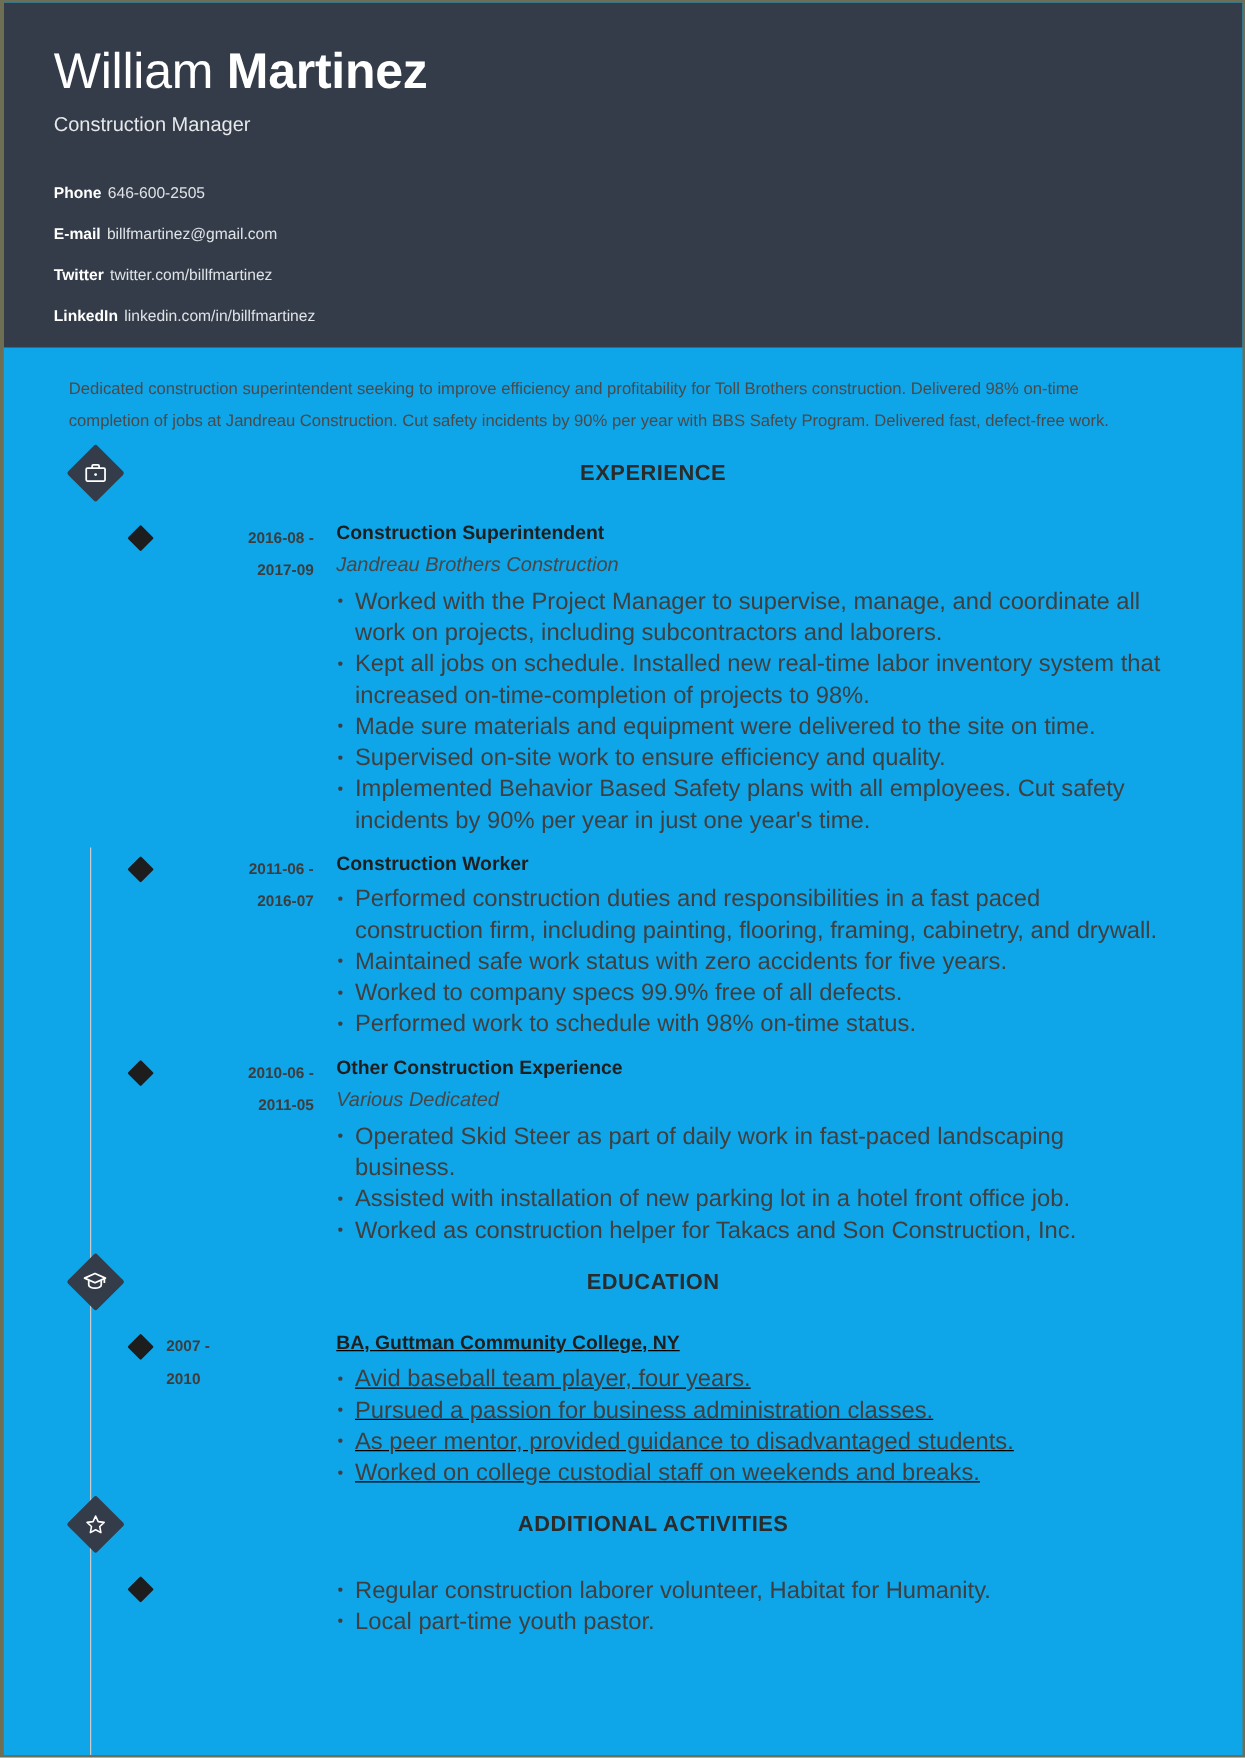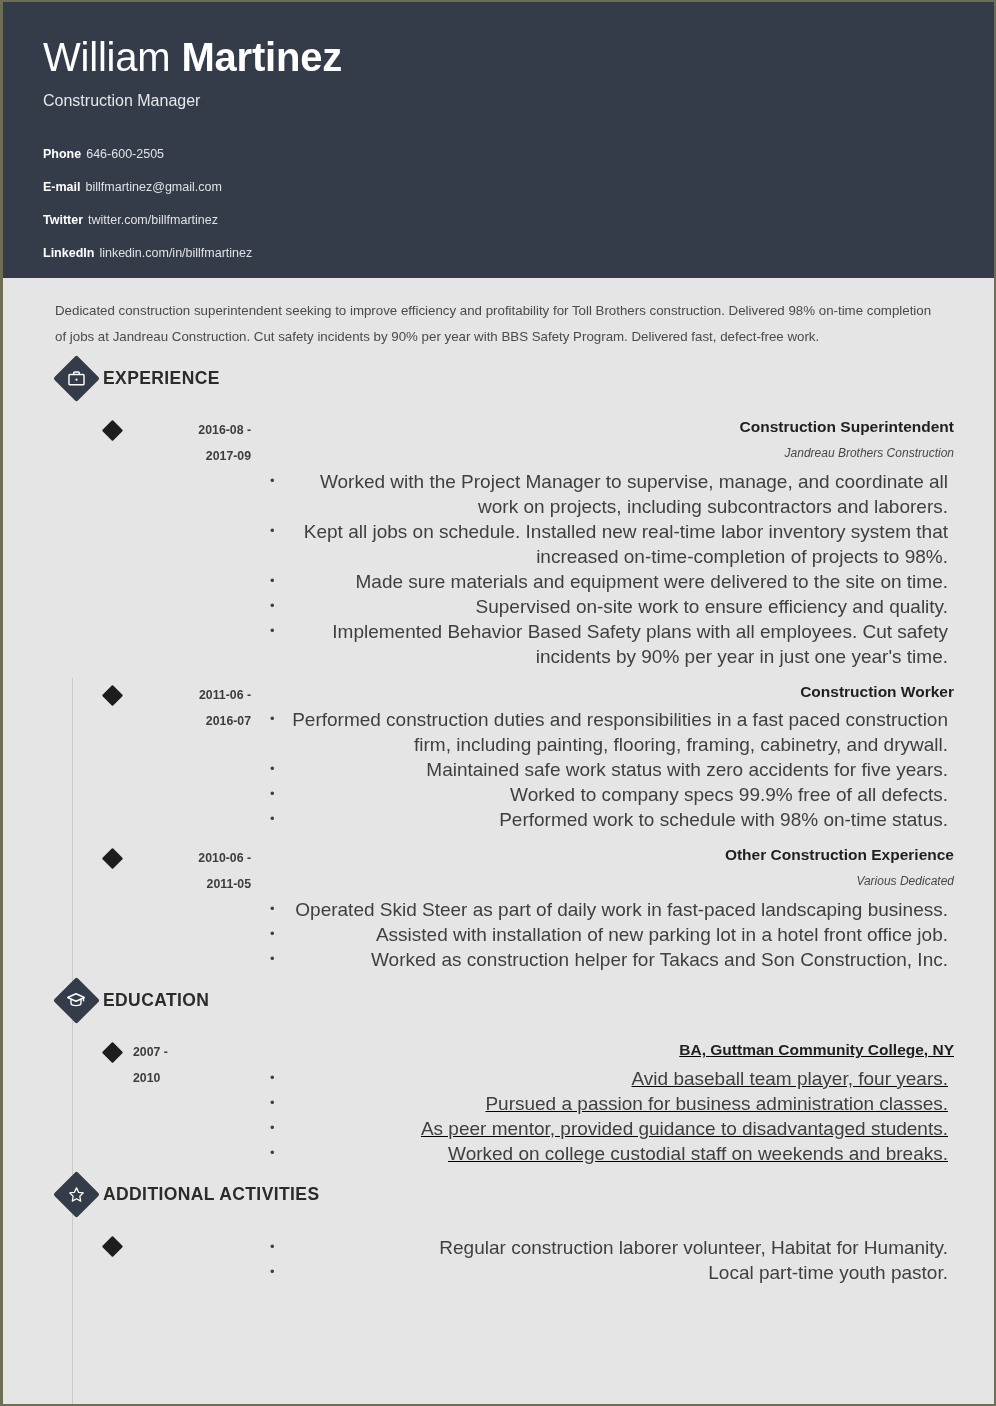--- a/index.html
+++ b/index.html
@@ -8,21 +8,21 @@
     width: 996px;
     height: 1406px;
     background: #ffffff;
     font-family: "Liberation Sans", sans-serif;
   }
 
   .page {
     position: relative;
     width: 996px;
     height: 1406px;
-    background: #e5e5e5;
+    background: #0ea5e9;
     border: 2px solid #6e6e55;
     border-left-width: 3px;
     overflow: hidden;
   }
 
   
   .header {
     background: #343c49;
     padding: 30px 40px 22px 40px;
     height: 276px;
@@ -51,21 +51,21 @@
   }
   .contact-row .label {
     font-weight: 700;
     color: #ffffff;
     margin-right: 5px;
   }
 
   
   .body-area {
     position: relative;
-    padding: 0 40px 0 40px;
+    padding: 0 52px 0 40px;
   }
 
   .summary {
     font-size: 13.3px;
     line-height: 26px;
     color: #4a4a4a;
     padding: 20px 18px 0 12px;
     text-align: left;
   }
 
@@ -81,20 +81,21 @@
 
   
   .section {
     position: relative;
   }
   .section-head {
     display: flex;
     align-items: center;
     position: relative;
     height: 56px;
+    justify-content: center;
   }
   .diamond-badge {
     position: absolute;
     left: 10px;
     width: 46px;
     height: 46px;
     display: flex;
     align-items: center;
     justify-content: center;
   }
@@ -144,30 +145,29 @@
     line-height: 26px;
     padding-top: 3px;
   }
   .entry-dates.right { text-align: right; padding-right: 10px; }
   .entry-dates.left  { text-align: left;  padding-right: 0; }
 
   .entry-main {
     flex: 1 1 auto;
     padding-left: 8px;
     padding-top: 1px;
-    text-align: right;
   }
   .entry-title {
     font-size: 15.5px;
     font-weight: 700;
     color: #1f1f1f;
     line-height: 24px;
   }
   .entry-org {
-    font-size: 12px;
+    font-size: 16px;
     font-style: italic;
     color: #474747;
     line-height: 26px;
     margin-top: 1px;
   }
   ul.bullets {
     list-style: none;
     margin-top: 3px;
   }
   ul.bullets li {

